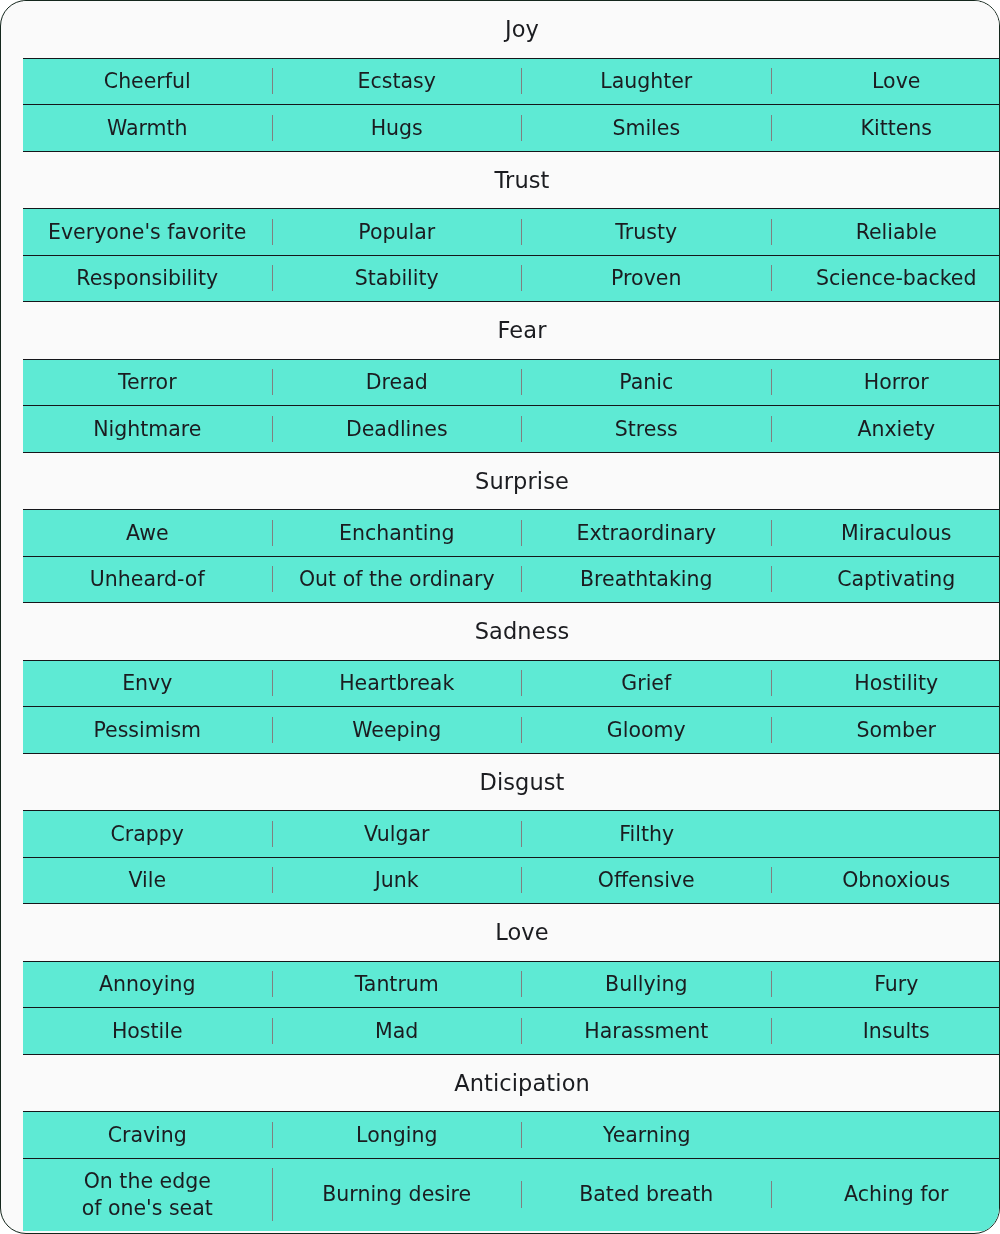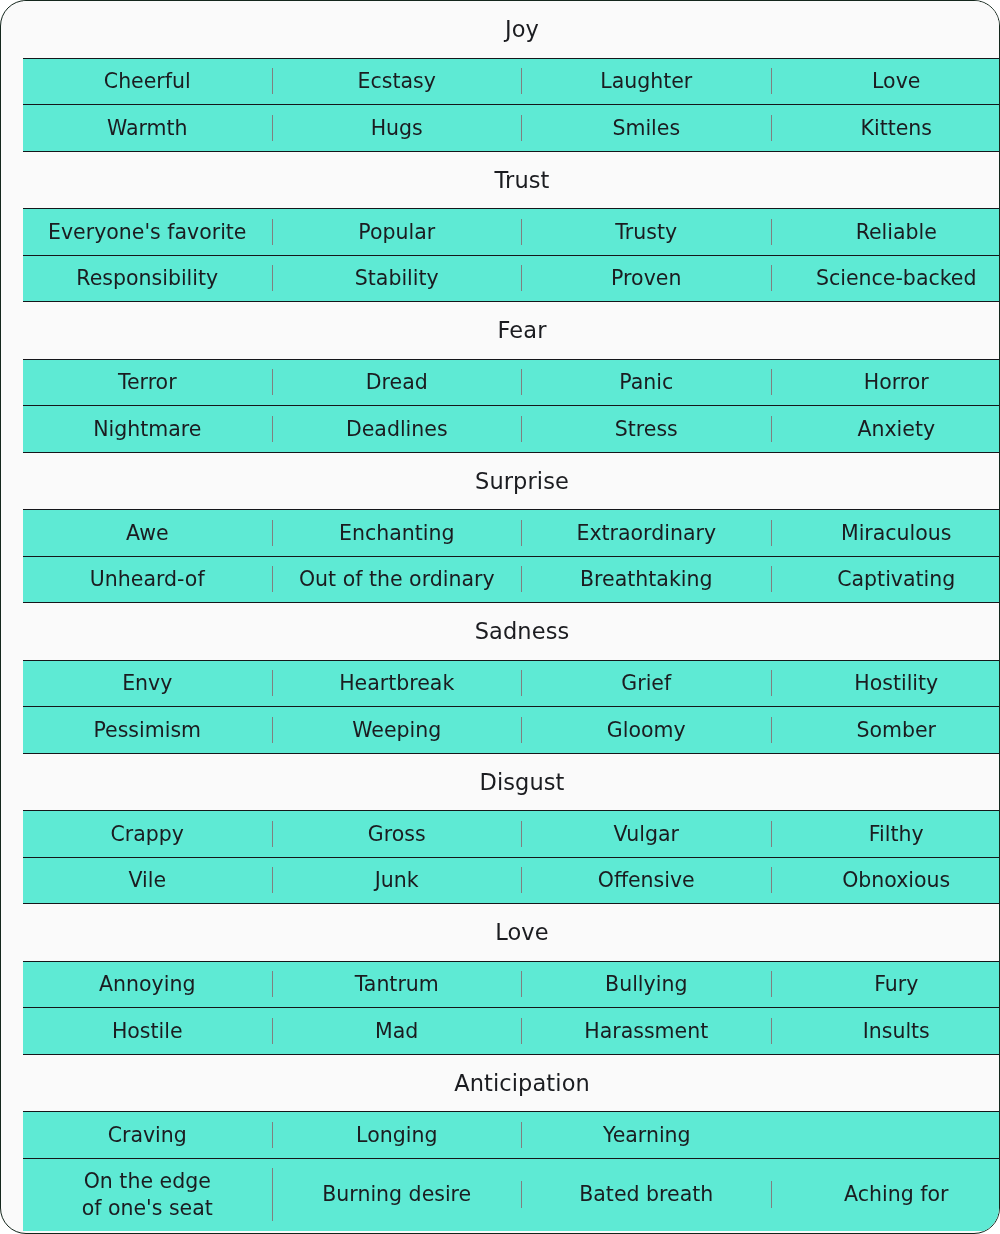--- a/index.html
+++ b/index.html
@@ -167,21 +167,20 @@
           <div class="term-cell">Pessimism</div>
           <div class="term-cell">Weeping</div>
           <div class="term-cell">Gloomy</div>
           <div class="term-cell">Somber</div>
         </div>
       </div>
       <div class="section">
         <div class="section-title">Disgust</div>
         <div class="term-row">
           <div class="term-cell">Crappy</div>
-          <div class="term-cell">Gross</div>
           <div class="term-cell">Vulgar</div>
           <div class="term-cell">Filthy</div>
         </div>
         <div class="term-row">
           <div class="term-cell">Vile</div>
           <div class="term-cell">Junk</div>
           <div class="term-cell">Offensive</div>
           <div class="term-cell">Obnoxious</div>
         </div>
       </div>

